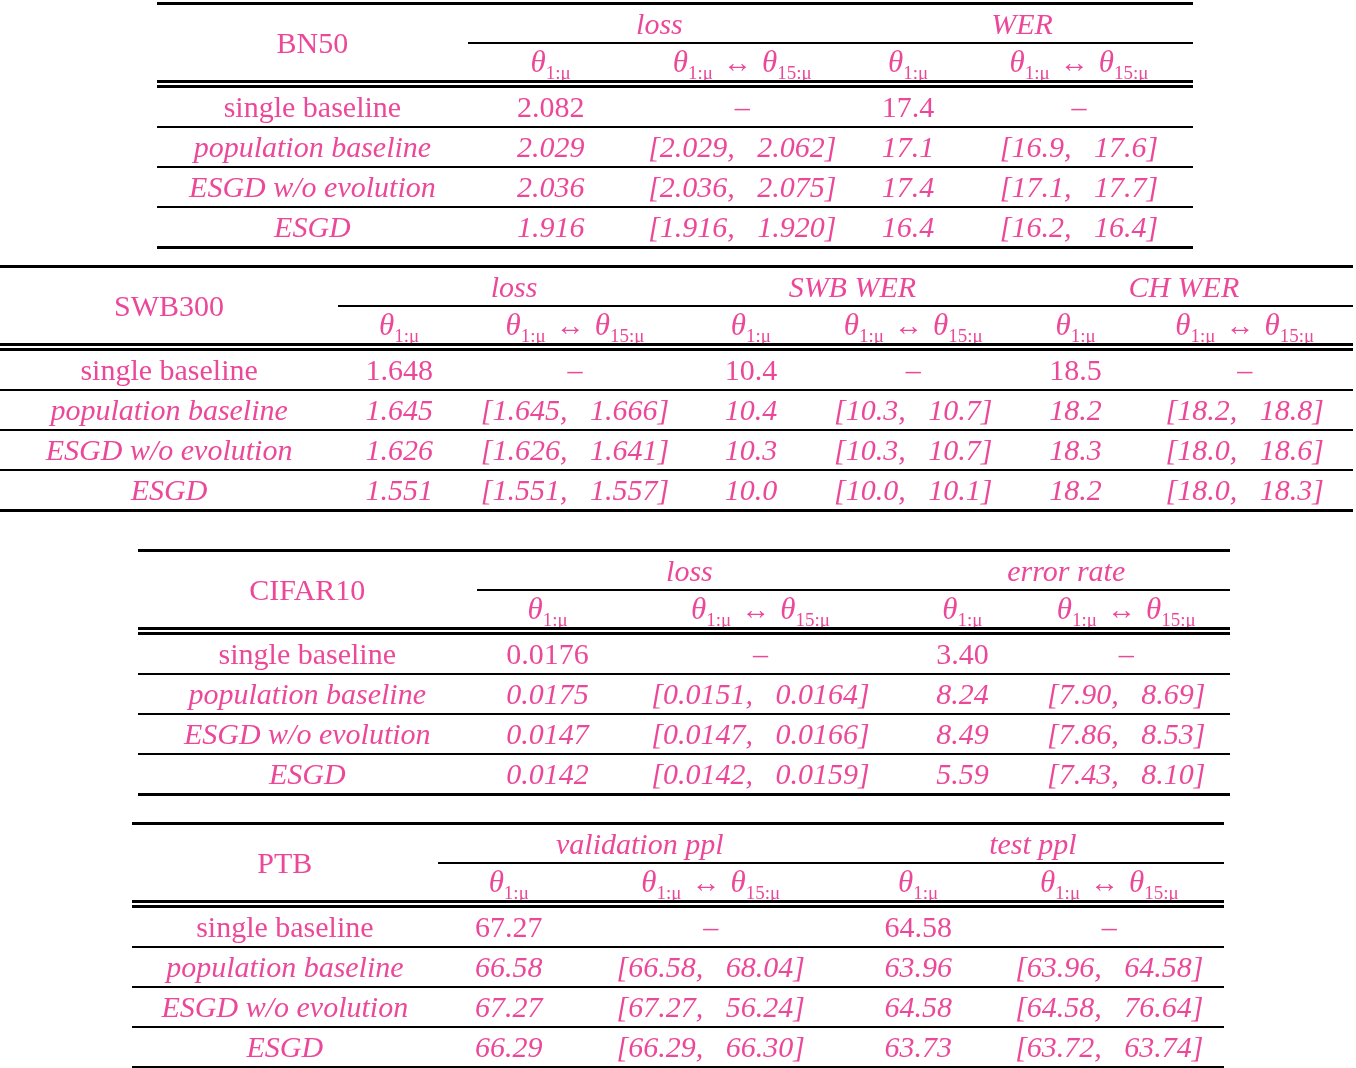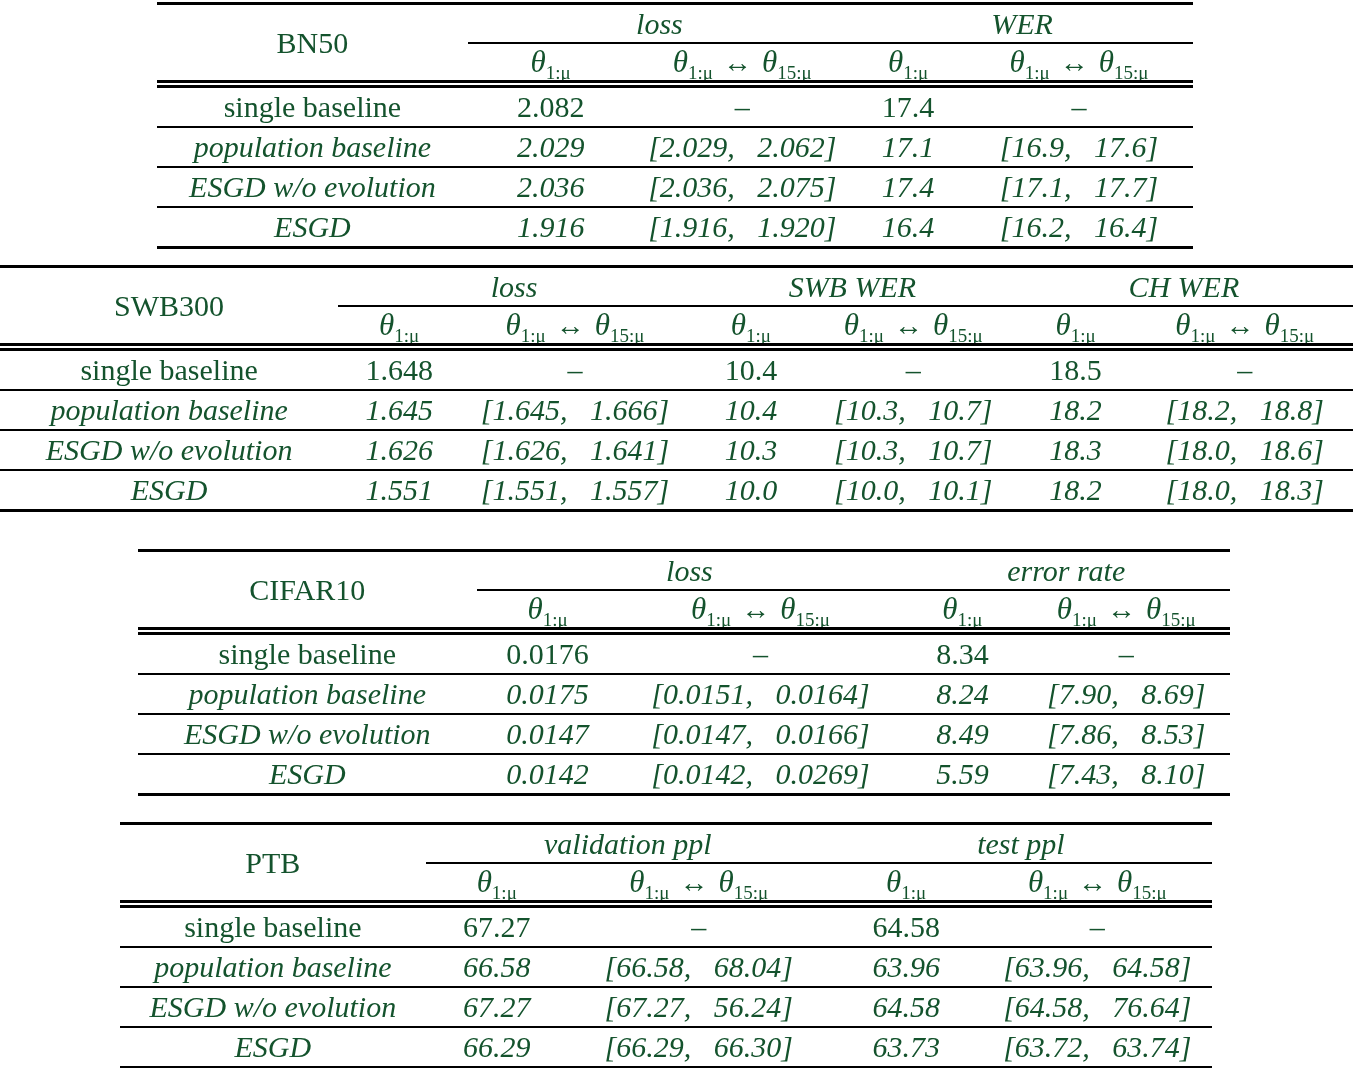--- a/index.html
+++ b/index.html
@@ -1,21 +1,21 @@
 <!DOCTYPE html>
 <html><head>
 <meta charset="utf-8">
 <style>
   html, body { margin: 0; padding: 0; background: #ffffff; }
   .page {
     position: relative;
     width: 1356px;
     height: 1068px;
     background: #ffffff;
-    color: #14532d;
+    color: #ec4899;
     font-family: "Liberation Serif", "DejaVu Serif", serif;
     overflow: hidden;
   }
   .tbl-wrap { position: absolute; }
   table.paper-table {
     width: 100%;
     border-collapse: collapse;
     table-layout: fixed;
     border-top: 3px solid #000;
     border-bottom: 3px solid #000;
@@ -194,49 +194,49 @@
           <th class="sub"><span class="mvar">θ</span><sub class="ms">1:μ</sub><span class="arr">↔</span><span class="mvar">θ</span><sub class="ms">15:μ</sub></th>
           <th class="sub"><span class="mvar">θ</span><sub class="ms">1:μ</sub></th>
           <th class="sub"><span class="mvar">θ</span><sub class="ms">1:μ</sub><span class="arr">↔</span><span class="mvar">θ</span><sub class="ms">15:μ</sub></th>
         </tr>
       </thead>
       <tbody>
         <tr>
           <td class="stub">single baseline</td>
           <td>0.0176</td>
           <td>–</td>
-          <td>8.34</td>
+          <td>3.40</td>
           <td>–</td>
         </tr>
         <tr>
           <td class="stub">population baseline</td>
           <td>0.0175</td>
           <td>[0.0151,   0.0164]</td>
           <td>8.24</td>
           <td>[7.90,   8.69]</td>
         </tr>
         <tr>
           <td class="stub">ESGD w/o evolution</td>
           <td>0.0147</td>
           <td>[0.0147,   0.0166]</td>
           <td>8.49</td>
           <td>[7.86,   8.53]</td>
         </tr>
         <tr>
           <td class="stub">ESGD</td>
           <td>0.0142</td>
-          <td>[0.0142,   0.0269]</td>
+          <td>[0.0142,   0.0159]</td>
           <td>5.59</td>
           <td>[7.43,   8.10]</td>
         </tr>
       </tbody>
     </table>
   </div>
 
-  <div class="tbl-wrap" style="left:120px; top:822px; width:1092px;">
+  <div class="tbl-wrap" style="left:132px; top:822px; width:1092px;">
     <table class="paper-table">
       <colgroup>
         <col style="width:28%">
           <col style="width:13%">
           <col style="width:24%">
           <col style="width:14%">
           <col style="width:21%">
       </colgroup>
       <thead>
         <tr class="group-row">

